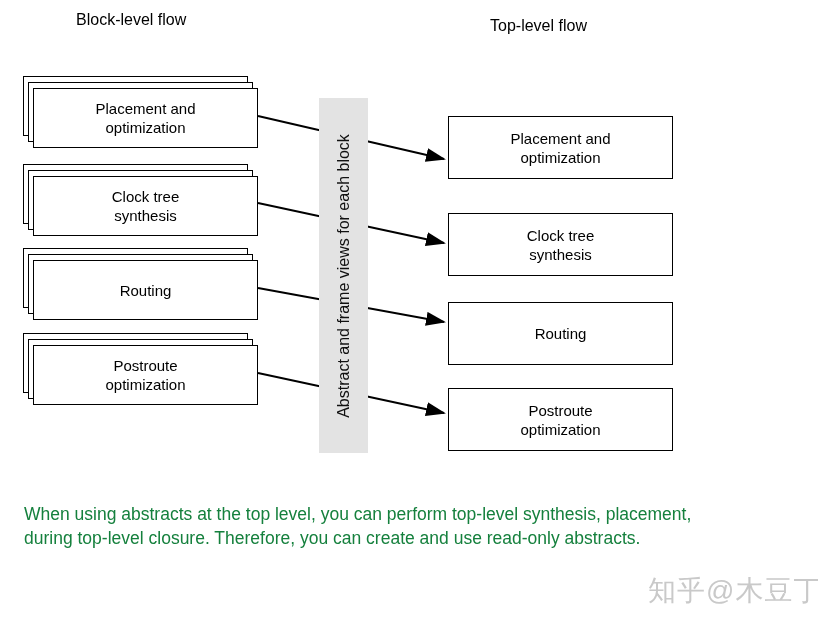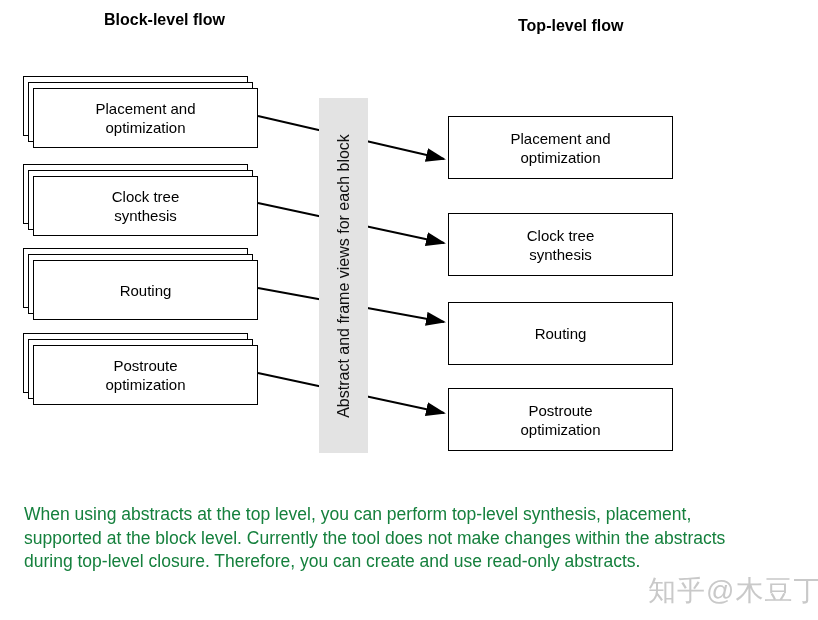--- a/index.html
+++ b/index.html
@@ -2,21 +2,21 @@
 <html><head>
 <meta charset="utf-8">
 <style>
   html,body{margin:0;padding:0;}
   body{
     width:818px;height:620px;position:relative;overflow:hidden;
     background:#ffffff;color:#000;
     font-family:"Liberation Sans", sans-serif;
   }
   .col-title{
-    position:absolute;font-weight:bold;font-size:16px;white-space:nowrap;margin-left:28px;
+    position:absolute;font-weight:normal;font-size:16px;white-space:nowrap;
   }
   .title-block{left:76px;top:11px;}
   .title-top{left:490px;top:17px;}
 
   
   .stack{position:absolute;left:33px;width:225px;height:60px;}
   .stack .layer{
     position:absolute;width:225px;height:60px;background:#fff;
     border:1.5px solid #000;box-sizing:border-box;
   }
@@ -131,15 +131,14 @@
 </div>
 <div class="rbox rbox4">
   <span>Postroute</span>
   <span>optimization</span>
 </div>
 
 <div class="watermark">知乎@木豆丁</div>
 
 <div class="para">
   <div>When using abstracts at the top level, you can perform top-level synthesis, placement,</div>
-  <div>supported at the block level. Currently the tool does not make changes within the abstracts</div>
   <div>during top-level closure. Therefore, you can create and use read-only abstracts.</div>
 </div>
 
 </body></html>

